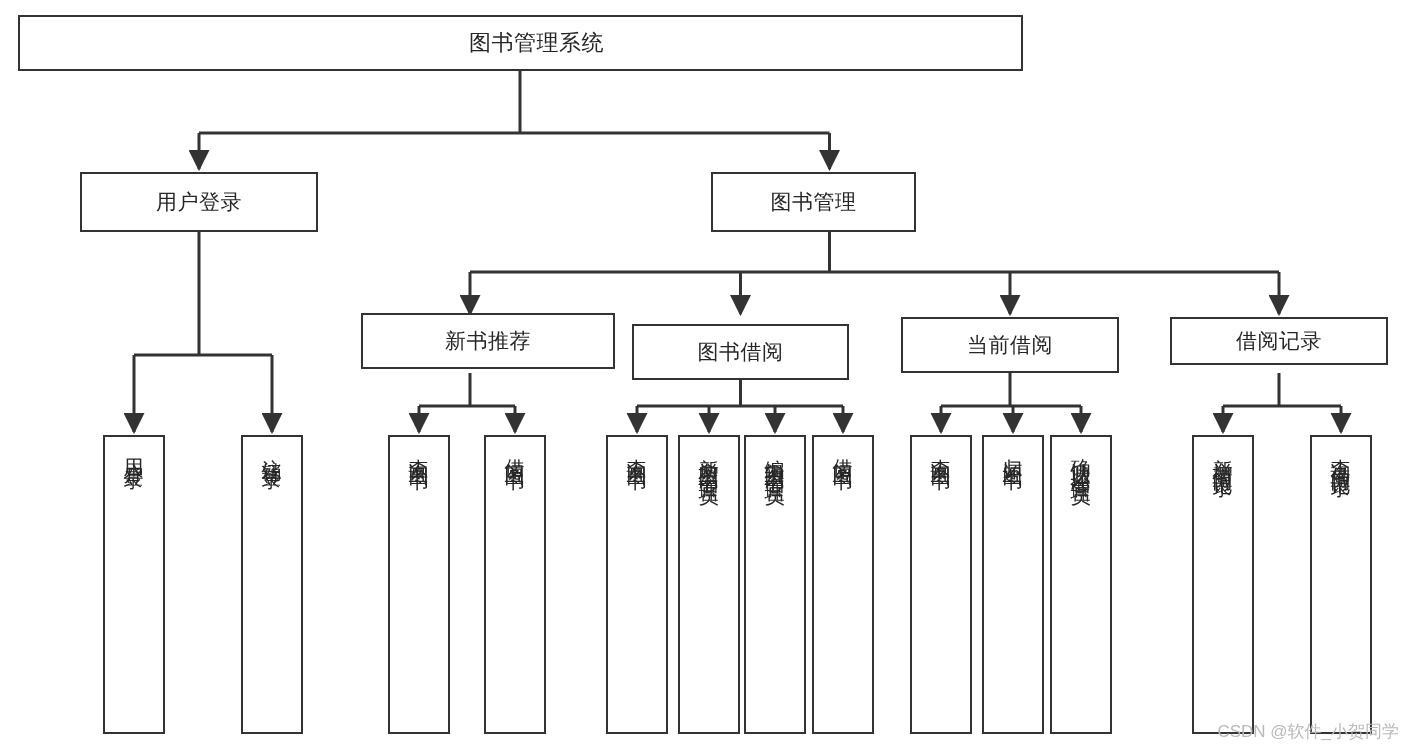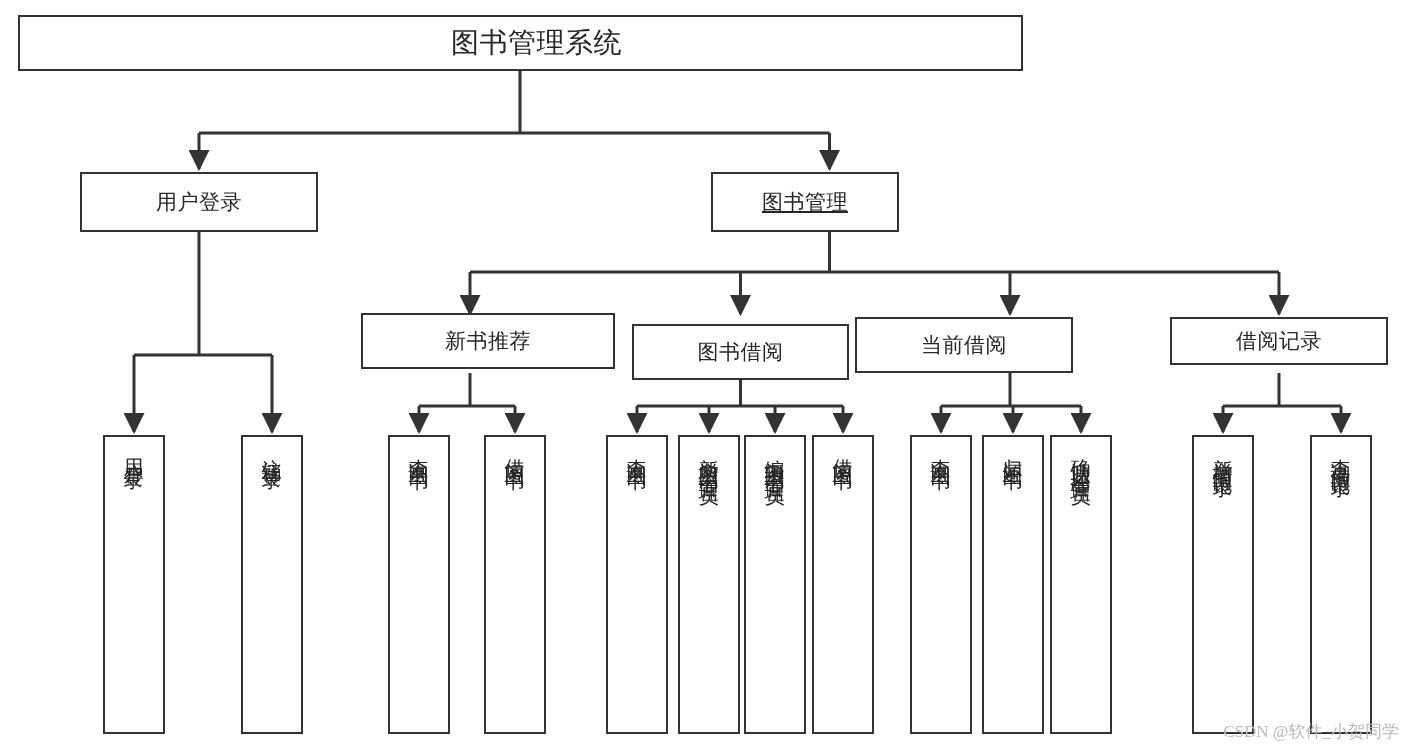--- a/index.html
+++ b/index.html
@@ -42,21 +42,21 @@
     text-align: center;
     line-height: 1.18;
     letter-spacing: 0.5px;
   }
   
   .node.horiz .lbl {
     font-size: 21px;
     white-space: nowrap;
   }
   .node.root .lbl {
-    font-size: 28px;
+    font-size: 22px;
     margin-left: 32px;
   }
   
   .node.vert {
     align-items: flex-start;
     padding-top: 6px;
   }
   .node.vert .lbl {
     writing-mode: vertical-rl;
     text-orientation: upright;
@@ -66,21 +66,21 @@
     white-space: nowrap;
   }
   .watermark {
     position: absolute;
     right: 6px;
     bottom: 4px;
     font-size: 17px;
     color: #b9b9b9;
     white-space: nowrap;
     z-index: 3;
-    font-family: Liberation Serif, serif;
+    font-family: Liberation Sans, sans-serif;
   }
 </style>
 </head>
 <body>
 
 <div id="canvas">
 
   <svg id="edges" viewBox="0 0 1405 747" xmlns="http://www.w3.org/2000/svg">
     <defs>
       <marker id="arrow" viewBox="0 0 10 10" refX="9" refY="5" markerWidth="7" markerHeight="7" orient="auto-start-reverse">
@@ -124,30 +124,30 @@
       </g>
   </svg>
 
   <div id="node-layer">
       <div class="node horiz root" style="left: 18px; top: 15px; width: 1005px; height: 56px;">
         <span class="lbl">图书管理系统</span>
       </div>
       <div class="node horiz" style="left: 80px; top: 172px; width: 238px; height: 60px;">
         <span class="lbl">用户登录</span>
       </div>
-      <div class="node horiz" style="left: 711px; top: 172px; width: 188px; height: 60px; text-decoration: underline;">
+      <div class="node horiz" style="left: 711px; top: 172px; width: 205px; height: 60px;">
         <span class="lbl">图书管理</span>
       </div>
       <div class="node horiz" style="left: 361px; top: 313px; width: 254px; height: 56px;">
         <span class="lbl">新书推荐</span>
       </div>
       <div class="node horiz" style="left: 632px; top: 324px; width: 217px; height: 56px;">
         <span class="lbl">图书借阅</span>
       </div>
-      <div class="node horiz" style="left: 855px; top: 317px; width: 218px; height: 56px;">
+      <div class="node horiz" style="left: 901px; top: 317px; width: 218px; height: 56px;">
         <span class="lbl">当前借阅</span>
       </div>
       <div class="node horiz" style="left: 1170px; top: 317px; width: 218px; height: 48px;">
         <span class="lbl">借阅记录</span>
       </div>
       <div class="node vert" style="left: 103px; top: 435px; width: 62px; height: 299px;">
         <span class="lbl">用户登录</span>
       </div>
       <div class="node vert" style="left: 241px; top: 435px; width: 62px; height: 299px;">
         <span class="lbl">注销登录</span>

